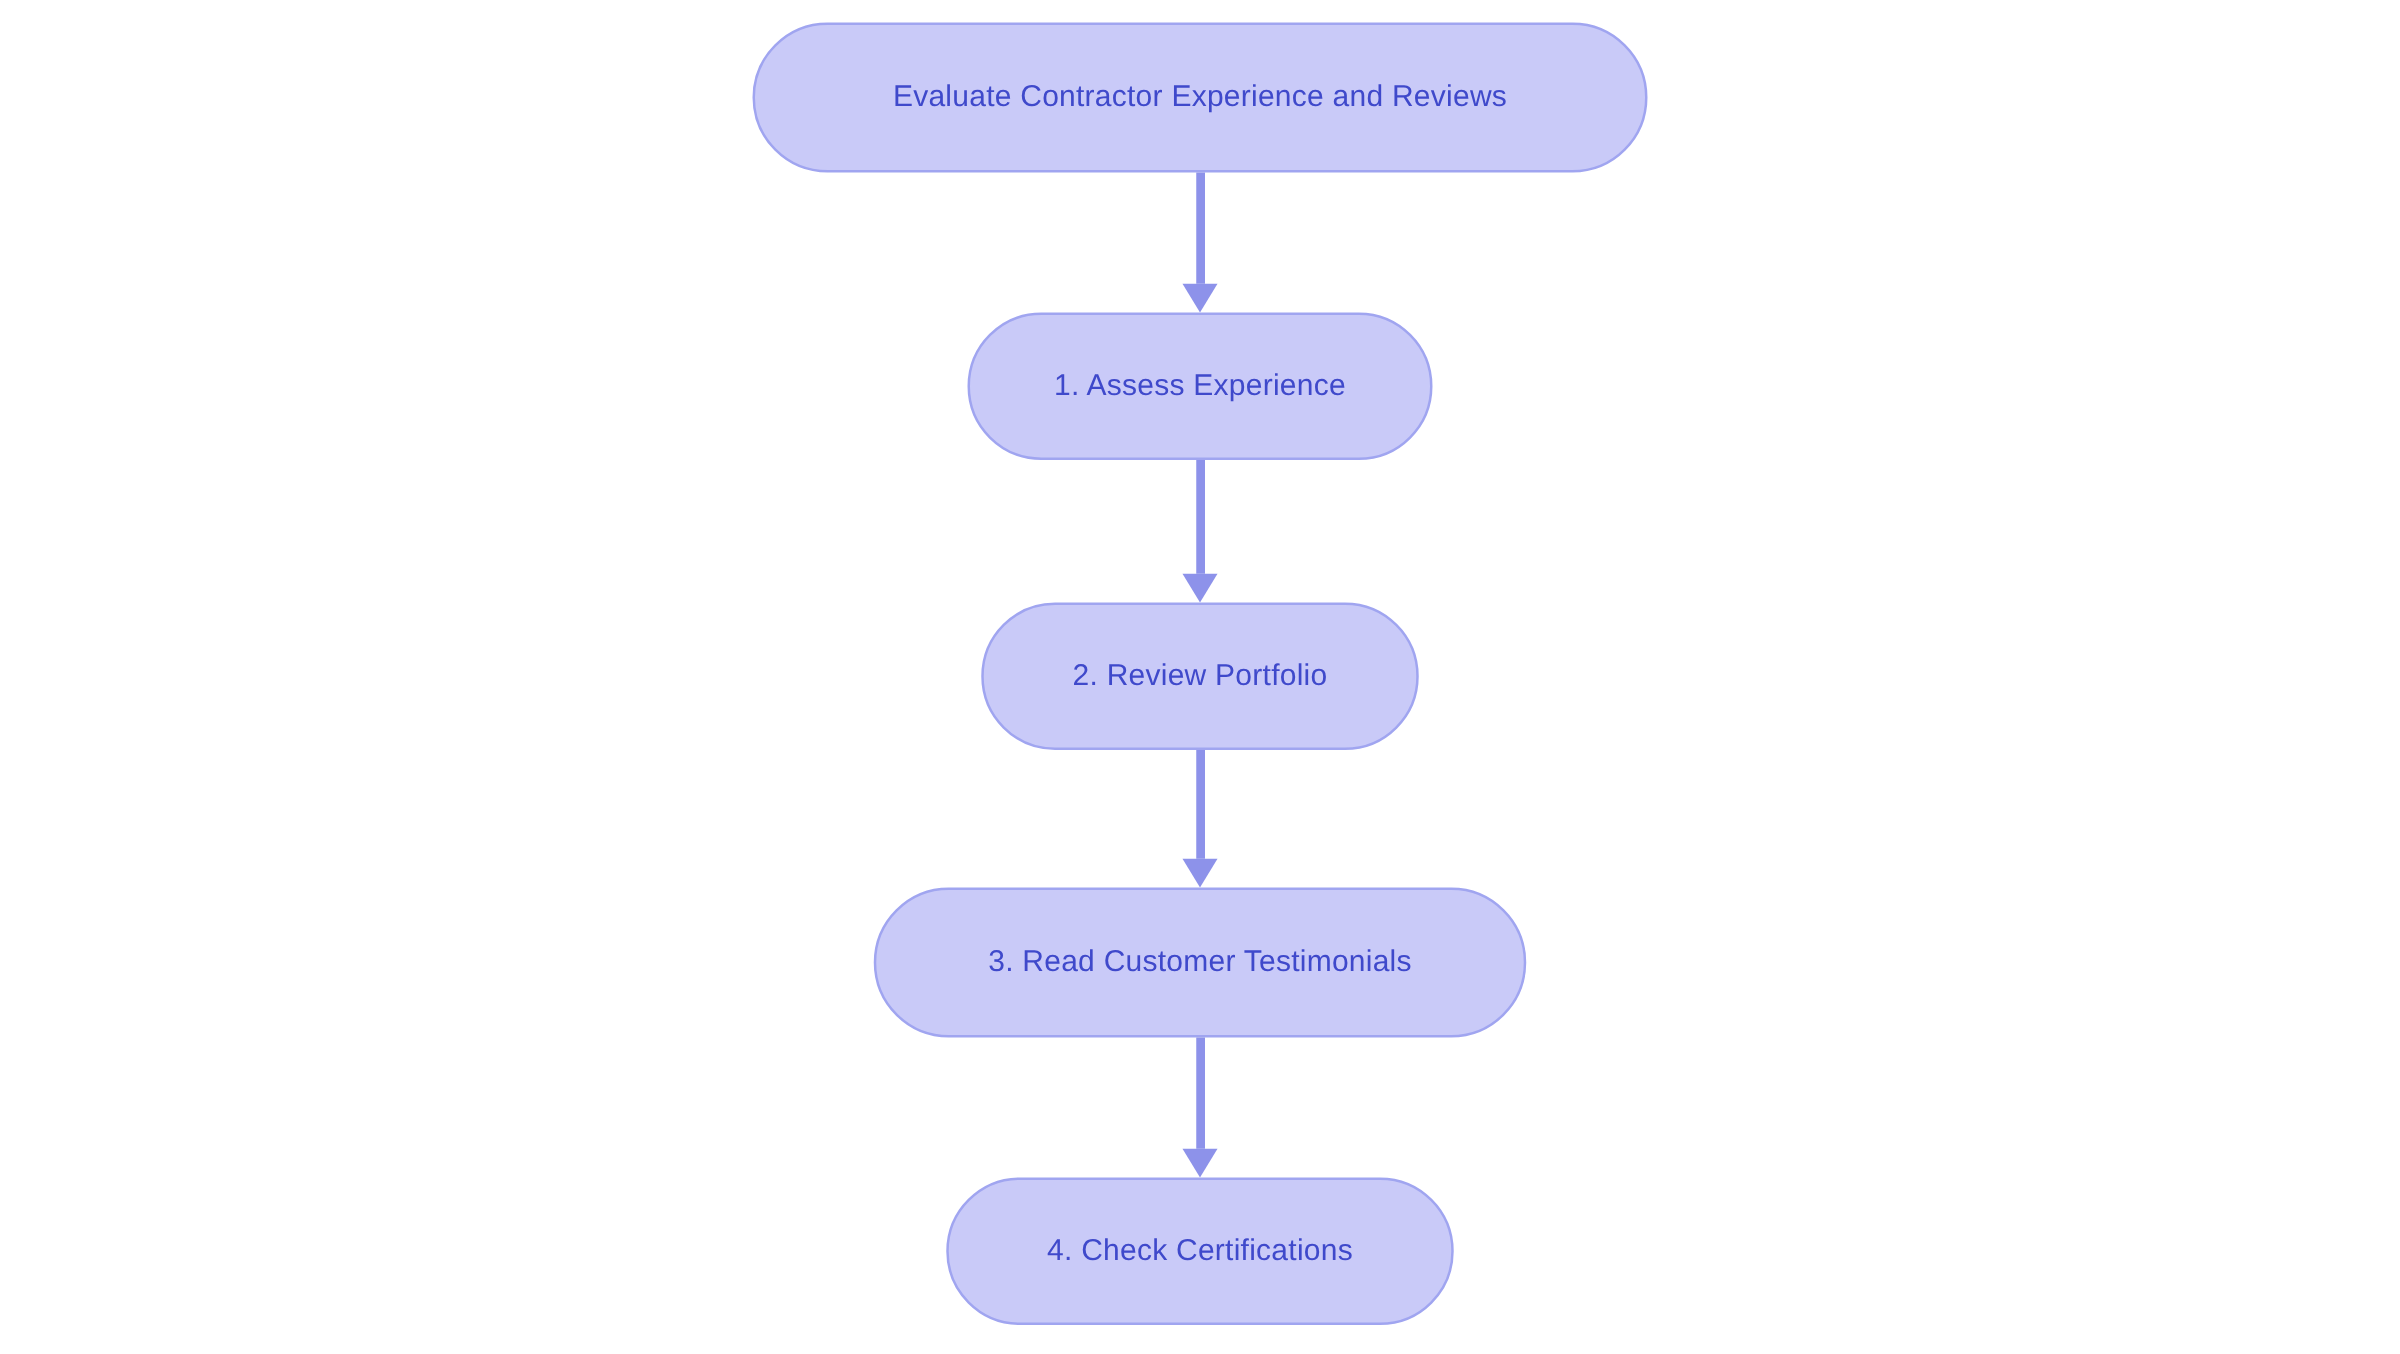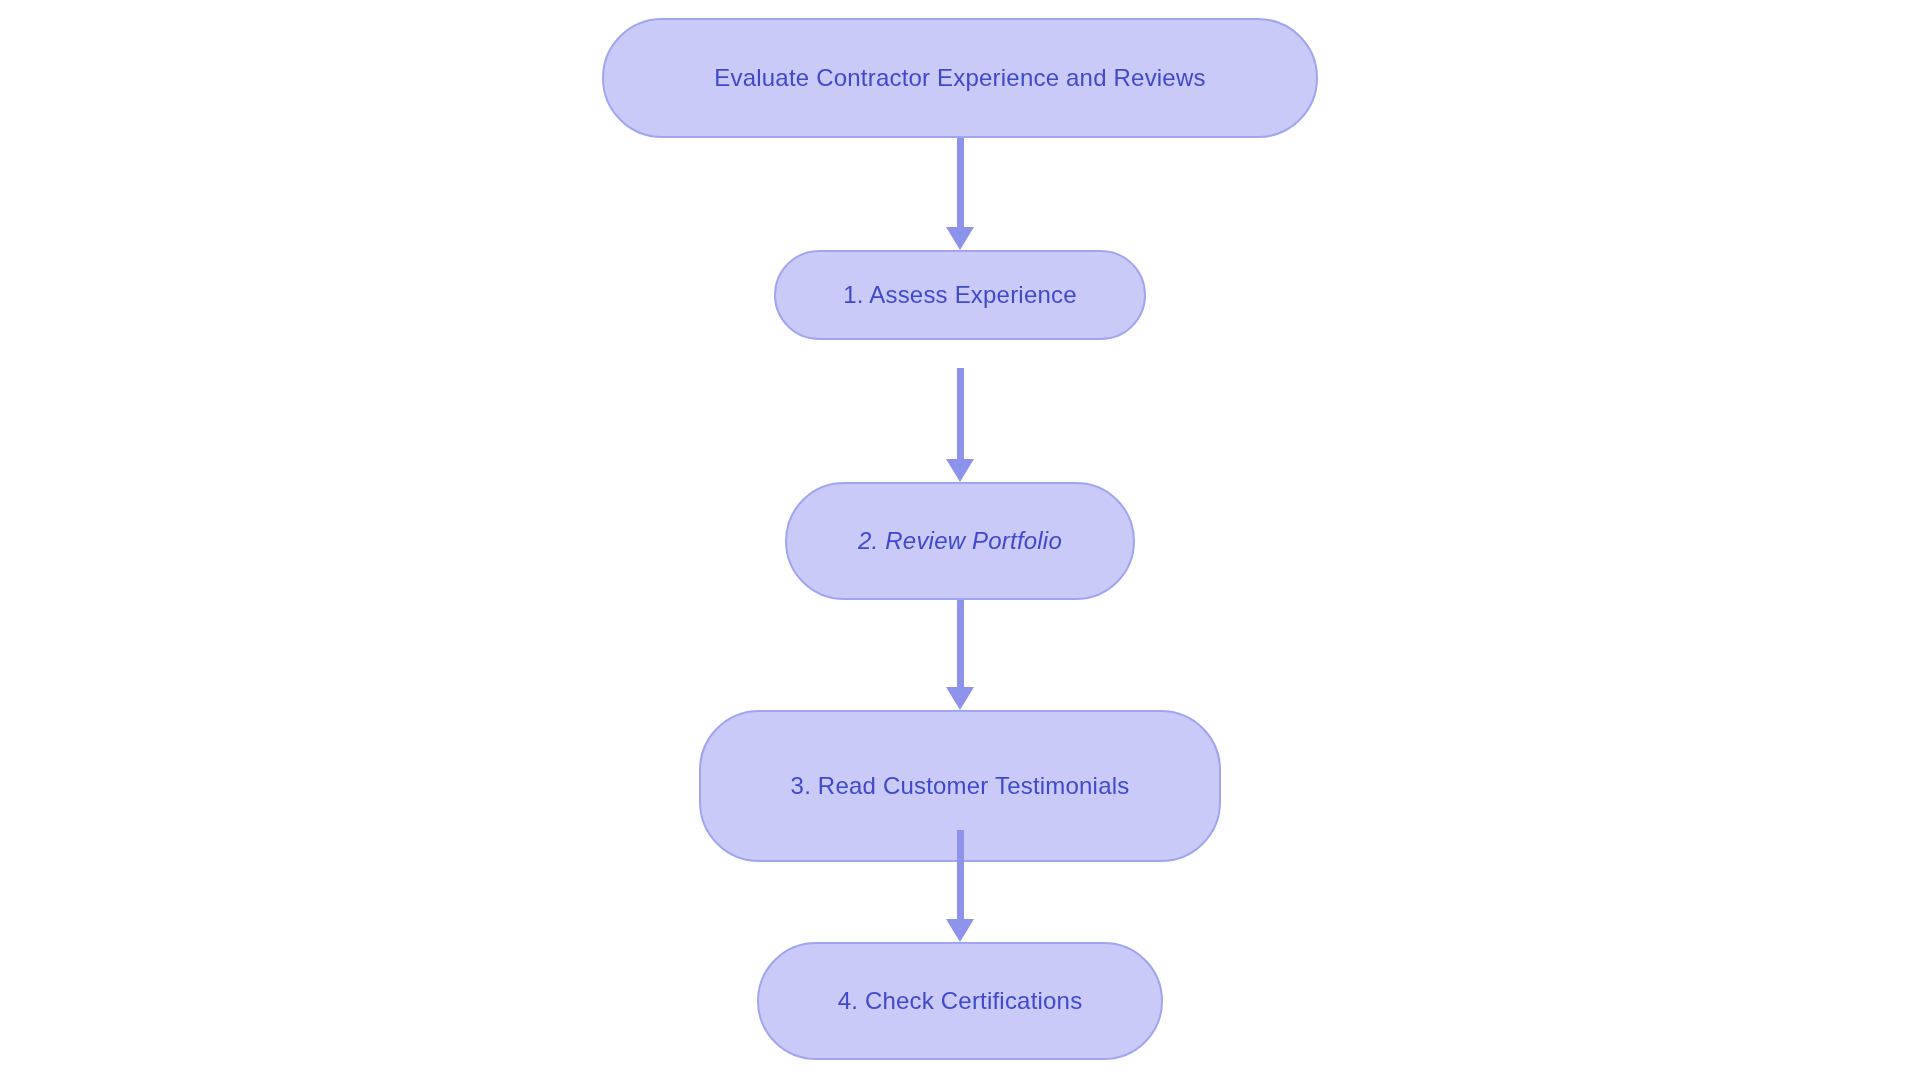--- a/index.html
+++ b/index.html
@@ -25,23 +25,23 @@
     border-radius: 60px;
     display: flex;
     align-items: center;
     justify-content: center;
     color: #3f49cb;
     font-size: 24px;
     letter-spacing: 0.2px;
     text-align: center;
   }
   .node-1 { left: 602px; top: 18px;  width: 716px; height: 120px; }
-  .node-2 { left: 774px; top: 250px; width: 372px; height: 90px; }
-  .node-3 { left: 785px; top: 482px; width: 350px; height: 118px; font-style: italic; }
-  .node-4 { left: 699px; top: 710px; width: 522px; height: 152px; }
+  .node-2 { left: 774px; top: 250px; width: 372px; height: 118px; }
+  .node-3 { left: 785px; top: 482px; width: 350px; height: 118px; }
+  .node-4 { left: 699px; top: 710px; width: 522px; height: 120px; }
   .node-5 { left: 757px; top: 942px; width: 406px; height: 118px; text-align: right; }
 
   .arrow {
     position: absolute;
     left: 946px;
     width: 28px;
     display: flex;
     flex-direction: column;
     align-items: center;
   }

